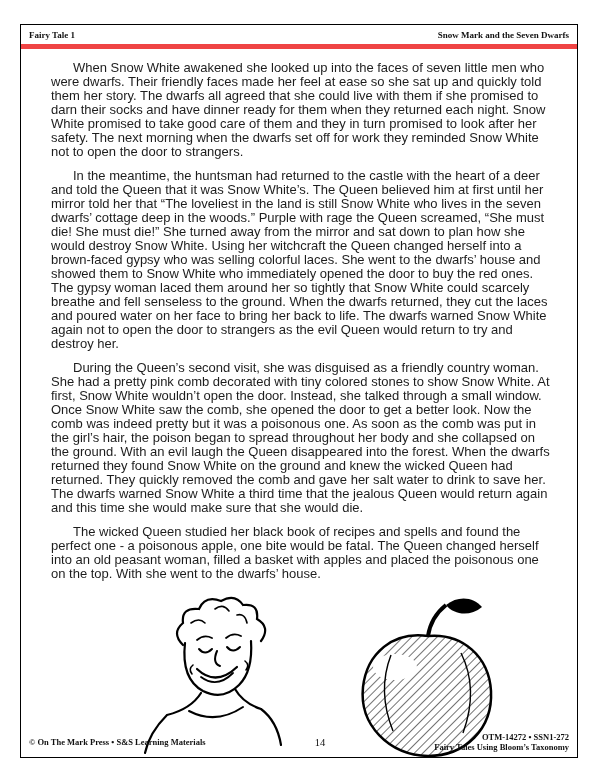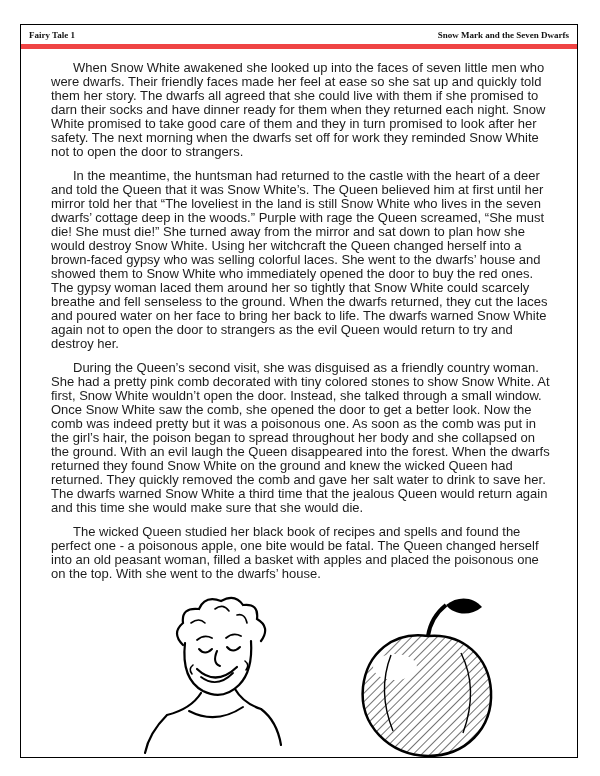--- a/index.html
+++ b/index.html
@@ -132,15 +132,23 @@
           <path d="M248 64 Q234 100 250 140" stroke-width="1.4"></path>
           <path d="M318 62 Q336 98 320 142" stroke-width="1.4"></path>
 
           <path d="M285 45 C 287 32 293 22 303 14" stroke-width="4"></path>
 
           <path d="M303 14 C 315 4 331 6 339 16 C 327 26 311 24 303 14 Z" fill="#000" stroke="none"></path>
         </g>
       </svg>
     </div>
 
+    <div class="ftr">
+      <span>© On The Mark Press • S&amp;S Learning Materials</span>
+      <span class="pgnum">14</span>
+      <span class="right">
+        <span>OTM-14272 • SSN1-272</span><br>
+        <span>Fairy Tales Using Bloom’s Taxonomy</span>
+      </span>
+    </div>
 
   </div>
 </div>
 
 </body></html>

